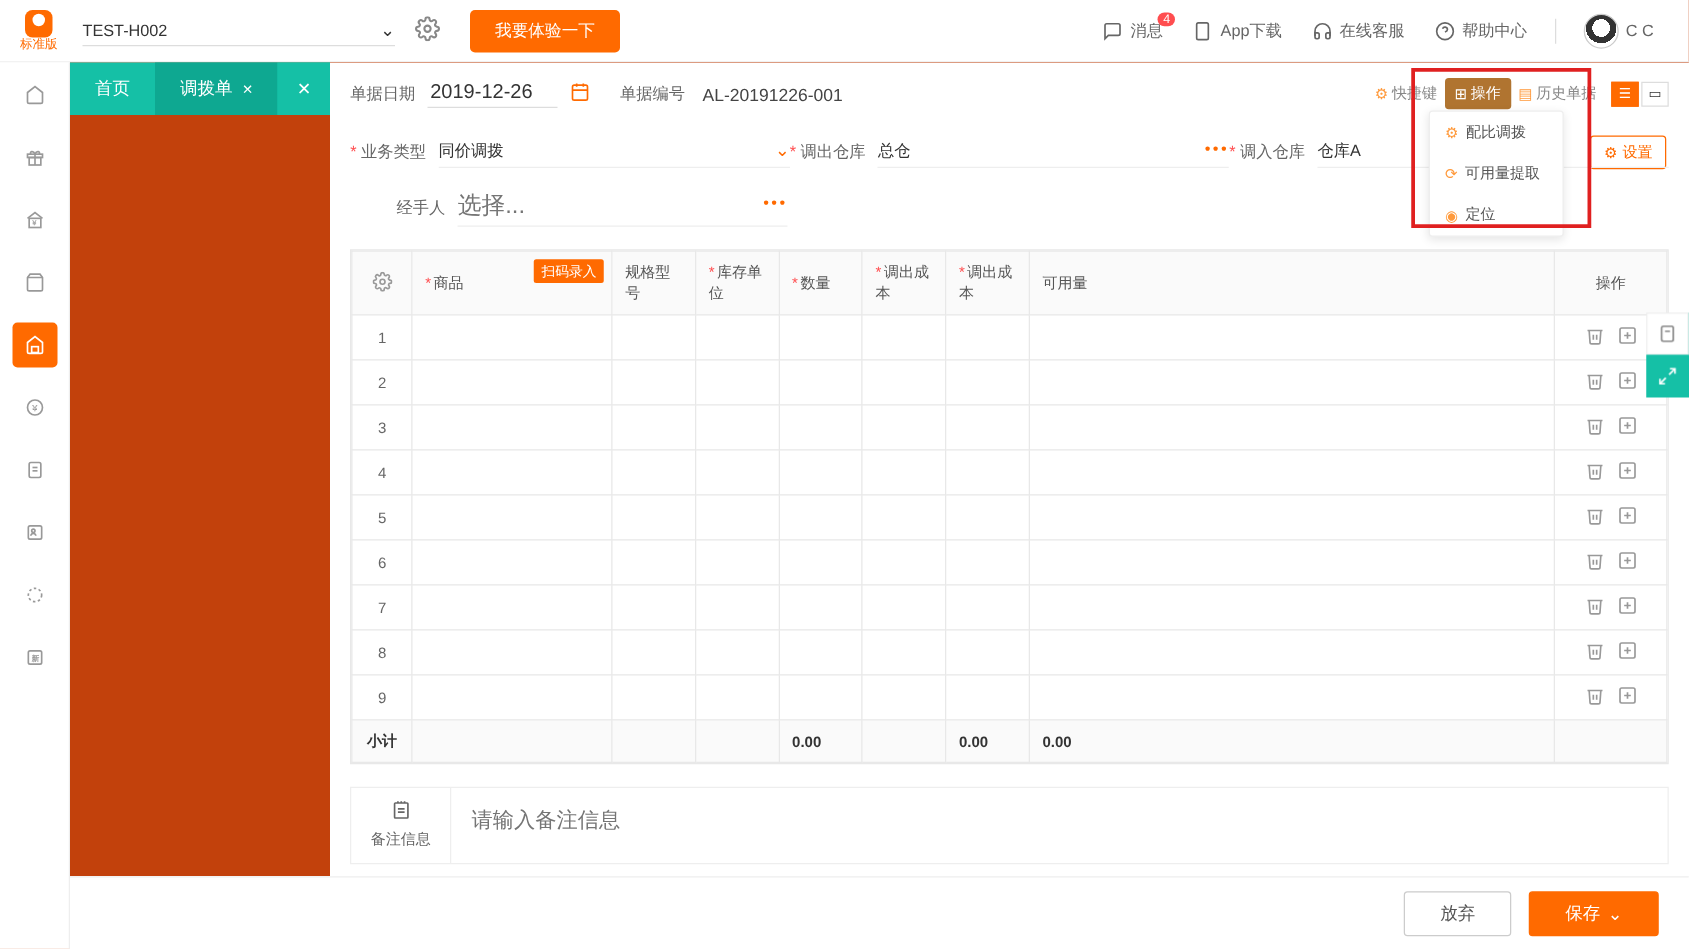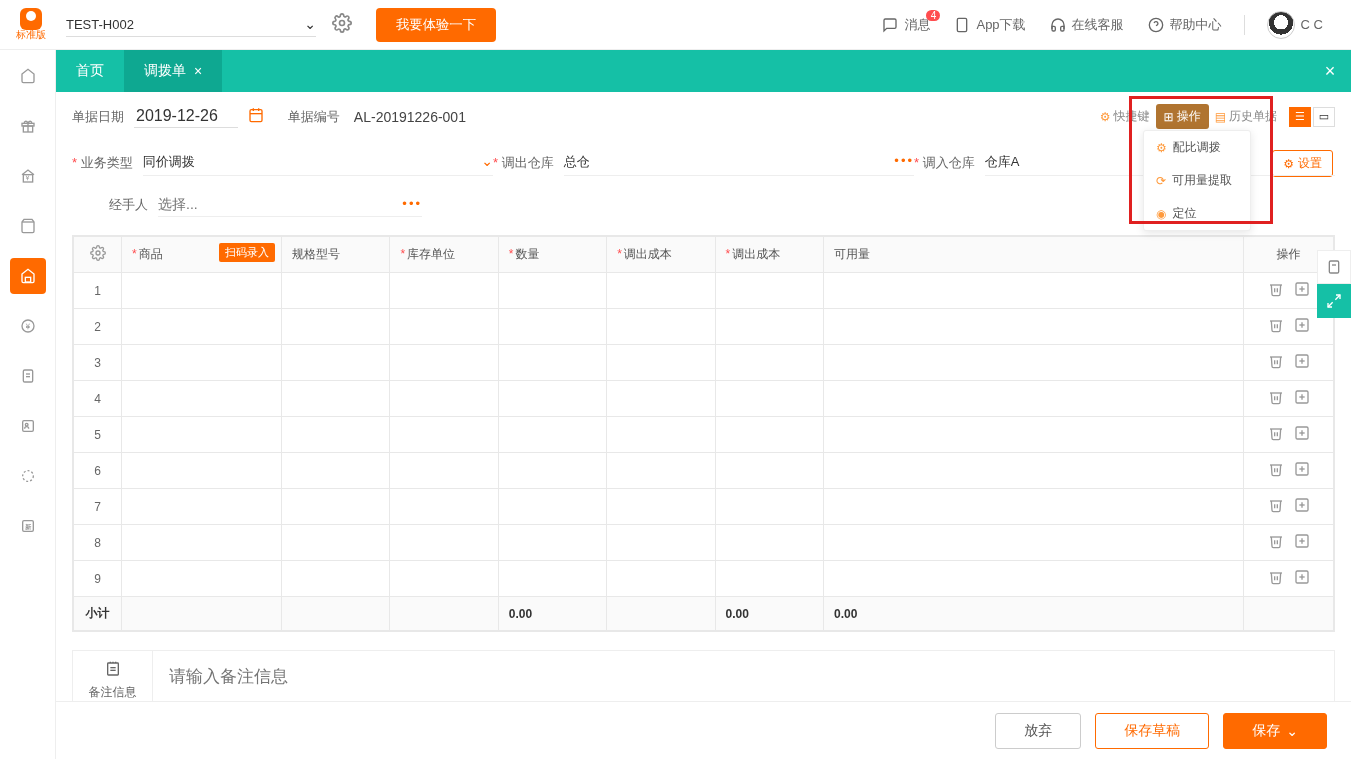--- a/index.html
+++ b/index.html
@@ -22,21 +22,21 @@
 .divider-v { width: 1px; height: 20px; background: #ddd; margin: 0 10px; }
 .avatar { width: 28px; height: 28px; border-radius: 50%; background: radial-gradient(circle at 50% 40%, #fff 0 35%, #333 35% 60%, #fff 60%); border: 1px solid #ccc; }
 
 
 .layout { display: flex; height: calc(100vh - 50px); }
 .nav-rail { width: 56px; background: #fff; border-right: 1px solid #eee; display: flex; flex-direction: column; align-items: center; padding-top: 8px; gap: 14px; }
 .nav-item { width: 36px; height: 36px; display: flex; align-items: center; justify-content: center; color: #999; cursor: pointer; border-radius: 4px; font-size: 18px; }
 .nav-item.active { background: #ff6a00; color: #fff; }
 
 
-.main { flex: 1; display: flex; flex-direction: column; background: #bef264; position: relative; }
+.main { flex: 1; display: flex; flex-direction: row; background: #c2410c; position: relative; }
 .tabbar { height: 42px; background: #15c0a6; display: flex; align-items: stretch; }
 .tab { padding: 0 20px; display: flex; align-items: center; gap: 8px; color: #fff; cursor: pointer; font-size: 14px; }
 .tab.active { background: #0ea891; }
 .tab-close { font-size: 14px; }
 .tabbar-spacer { flex: 1; }
 .tab-x { width: 42px; display: flex; align-items: center; justify-content: center; color: #fff; background: #15c0a6; cursor: pointer; font-size: 18px; }
 
 .content { flex: 1; background: #fff; margin: 0; padding: 12px 16px 0 16px; overflow: auto; position: relative; }
 
 
@@ -55,21 +55,21 @@
 
 
 .highlight-box { position: absolute; top: 4px; right: 78px; width: 144px; height: 128px; border: 3px solid #e02020; pointer-events: none; z-index: 50; }
 
 
 .form-grid { display: grid; grid-template-columns: 1fr 1fr 1fr; margin-bottom: 10px; padding: 6px 0; }
 .form-cell { display: flex; align-items: center; gap: 10px; position: relative; }
 .req { color: #ff4d4f; }
 .form-label { color: #666; min-width: 60px; text-align: right; }
 .form-val { flex: 1; border-bottom: 1px solid #eee; padding: 4px 0; color: #333; display: flex; justify-content: space-between; align-items: flex-start; }
-.form-val input { border: none; outline: none; width: 100%; font-size: 14px; }
+.form-val input { border: none; outline: none; width: 100%; font-size: 19px; }
 .more-dots { color: #ff6a00; letter-spacing: 2px; cursor: pointer; }
 .settings-btn { border: 1px solid #ff6a00; color: #ff6a00; background: #fff; padding: 4px 10px; border-radius: 3px; display: flex; align-items: center; gap: 4px; cursor: pointer; font-size: 12px; }
 .settings-wrap { position: absolute; right: 18px; top: 58px; }
 
 
 .op-menu { position: absolute; top: 38px; right: 100px; width: 108px; background: #fff; border: 1px solid #eee; box-shadow: 0 2px 8px rgba(0,0,0,0.1); border-radius: 3px; z-index: 40; }
 .op-menu-item { padding: 8px 12px; display: flex; align-items: center; gap: 6px; cursor: pointer; font-size: 12px; color: #555; }
 .op-menu-item .oi { color: #ff9a3c; font-size: 12px; }
 
 .form-row2 { display: flex; gap: 20px; margin-bottom: 18px; }
@@ -607,21 +607,20 @@
           <span>备注信息</span>
         </div>
         <div class="notes-input"><input placeholder="请输入备注信息" style=""></div>
       </div>
 
       <div style="height:80px"></div>
     </div>
 
     <div class="footer">
       <button class="btn btn-default">放弃</button>
-      <button class="btn btn-outline">保存草稿</button>
       <button class="btn btn-primary">
           <span>保存</span>
           <span>⌄</span>
         </button>
     </div>
   </div>
 </div>
 
 <div class="float-rail">
   <div class="float-item">

